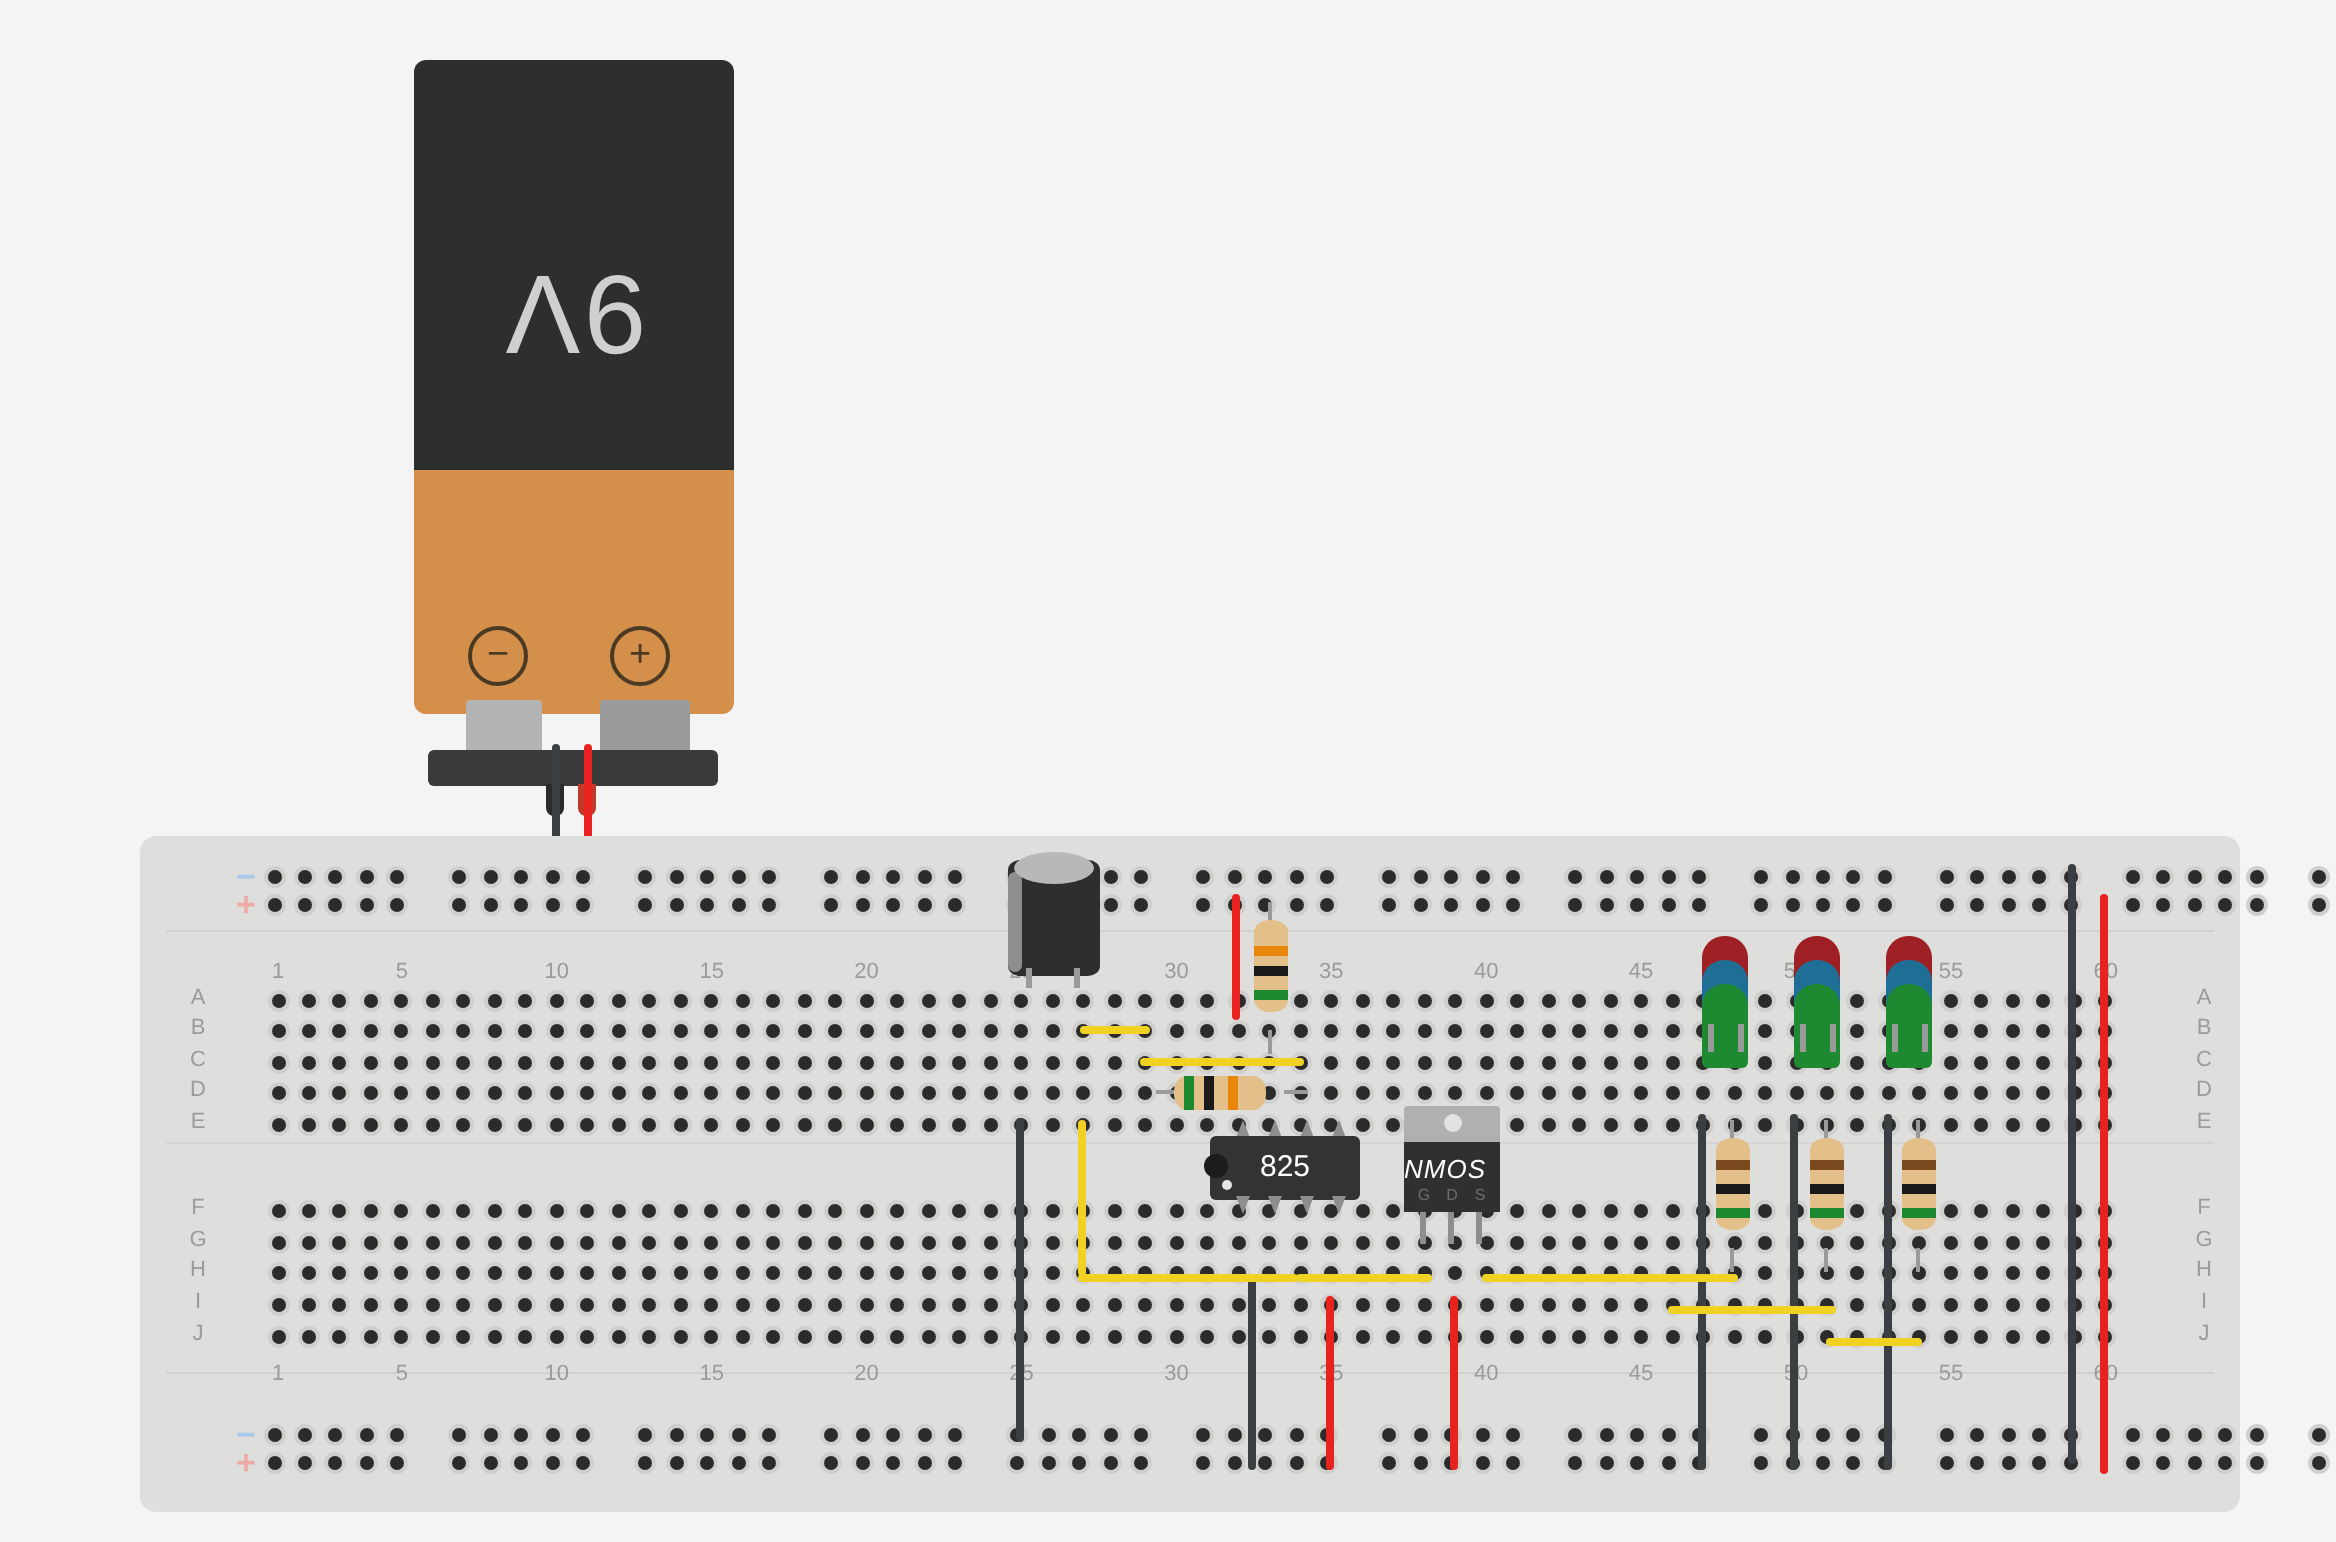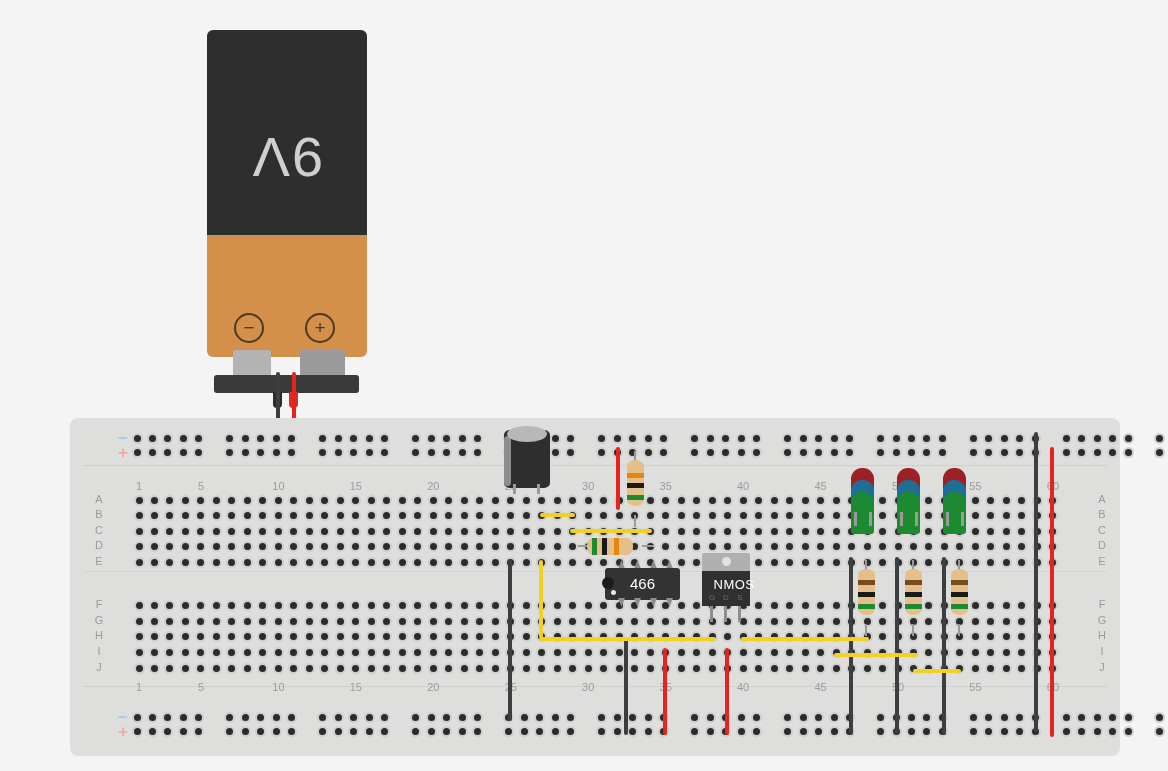--- a/index.html
+++ b/index.html
@@ -197,22 +197,22 @@
   }
   .nmos-hole {
     position: absolute; left: 20px; top: 4px; width: 9px; height: 9px;
     border-radius: 50%; background: #e2e2e2;
   }
   .nmos-body {
     position: absolute; left: 0; top: 18px; width: 48px; height: 35px;
     background: #303030;
   }
   .nmos-text {
-    position: absolute; left: 0; top: 24px; width: 64px; text-align: center;
-    color: #ffffff; font-size: 13px; letter-spacing: 0.5px;
+    position: absolute; left: 0; top: 24px; width: 64px; 
+    color: #ffffff; font-size: 13px; letter-spacing: 0.5px; font-style: italic;
   }
   .nmos-pinlabel {
     position: absolute; top: 40px; width: 10px; text-align: center;
     color: #6d6d6d; font-size: 8px;
   }
   .nmos-leg { position: absolute; width: 3px; height: 16px; background: #8e8e8e; top: 53px; }
 
   
   .led-group { position: absolute; width: 36px; height: 60px; }
   .led-bulb {
@@ -1205,21 +1205,21 @@
   </div>
 
   <div id="ic555-group">
     <div class="ic-pin ic-pin-top" style="left:13px;"></div>
     <div class="ic-pin ic-pin-top" style="left:29px;"></div>
     <div class="ic-pin ic-pin-top" style="left:45px;"></div>
     <div class="ic-pin ic-pin-top" style="left:61px;"></div>
     <div class="ic-body"></div>
     <div class="ic-notch"></div>
     <div class="ic-dot"></div>
-    <div class="ic-text">466</div>
+    <div class="ic-text">825</div>
     <div class="ic-pin ic-pin-bot" style="left:13px;"></div>
     <div class="ic-pin ic-pin-bot" style="left:29px;"></div>
     <div class="ic-pin ic-pin-bot" style="left:45px;"></div>
     <div class="ic-pin ic-pin-bot" style="left:61px;"></div>
   </div>
 
   <div id="nmos-group">
     <div class="nmos-tab"></div>
     <div class="nmos-hole"></div>
     <div class="nmos-body"></div>

